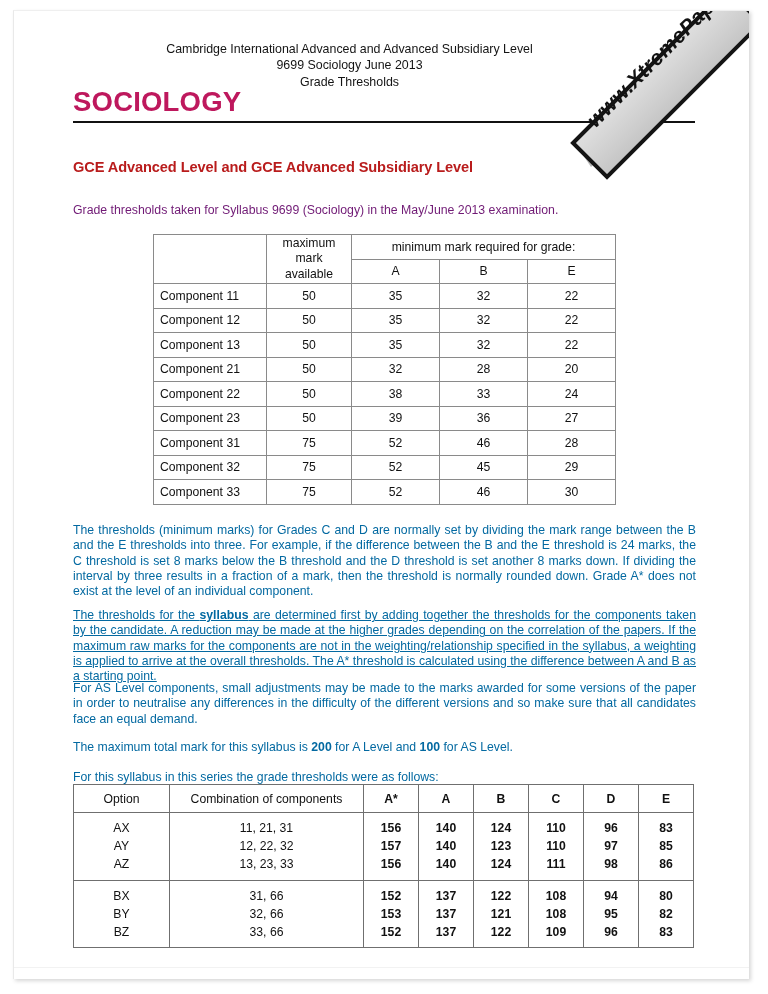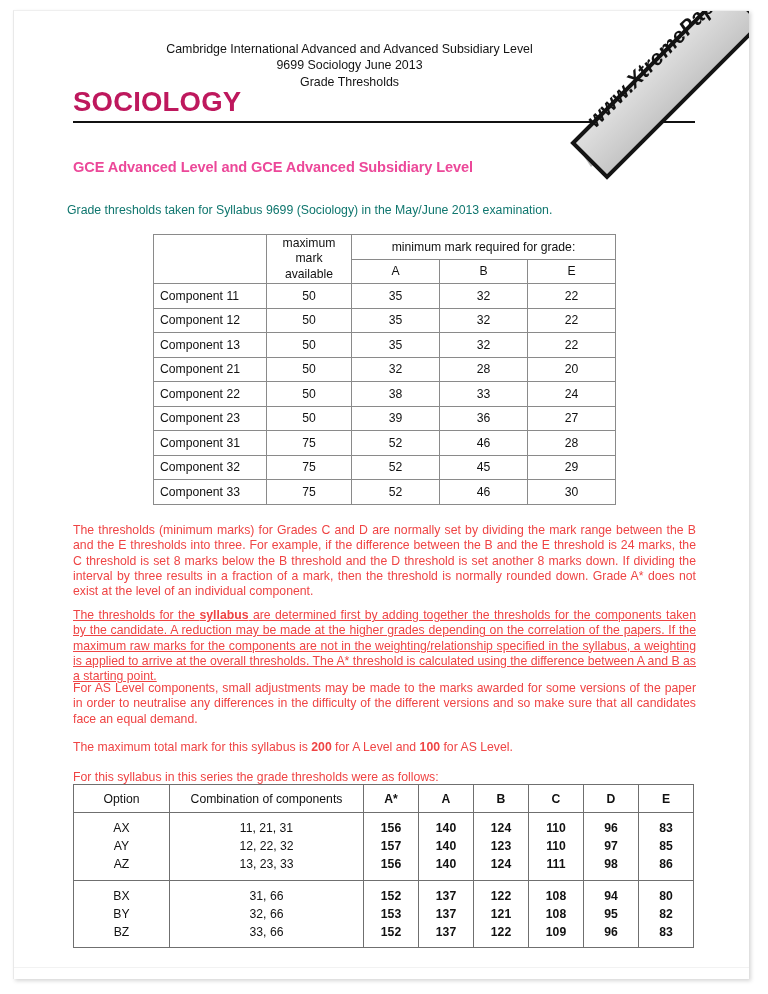--- a/index.html
+++ b/index.html
@@ -69,30 +69,30 @@
     border-top: 2.1px solid #111111;
     width: 622px;
   }
 
   .subtitle {
     position: absolute;
     left: 59px;
     top: 130px;
     font-size: 14.6px;
     font-weight: bold;
-    color: #ec4899;
+    color: #b91c1c;
     letter-spacing: -0.1px;
   }
 
   .intro-line {
     position: absolute;
-    left: 53px;
+    left: 59px;
     top: 174px;
     font-size: 12.3px;
-    color: #0f766e;
+    color: #701a75;
   }
 
   
   .ribbon {
     position: absolute;
     right: -62px;
     top: -62px;
     width: 260px;
     height: 260px;
     pointer-events: none;
@@ -180,21 +180,21 @@
   .ocol-combo  { width: 194px; }
   .ocol-grade  { width: 55px; }
 
   
   .body-copy {
     position: absolute;
     left: 59px;
     width: 623px;
     font-size: 12.25px;
     line-height: 15.2px;
-    color: #ef4444;
+    color: #0369a1;
     text-align: justify;
   }
   .body-copy b { font-weight: bold; }
   .p1 { top: 482px; }
   .p2 { top: 567px; text-decoration: underline; }
   .p3 { top: 640px; }
   .p4 { top: 699px; }
   .p5 { top: 729px; }
 
   

